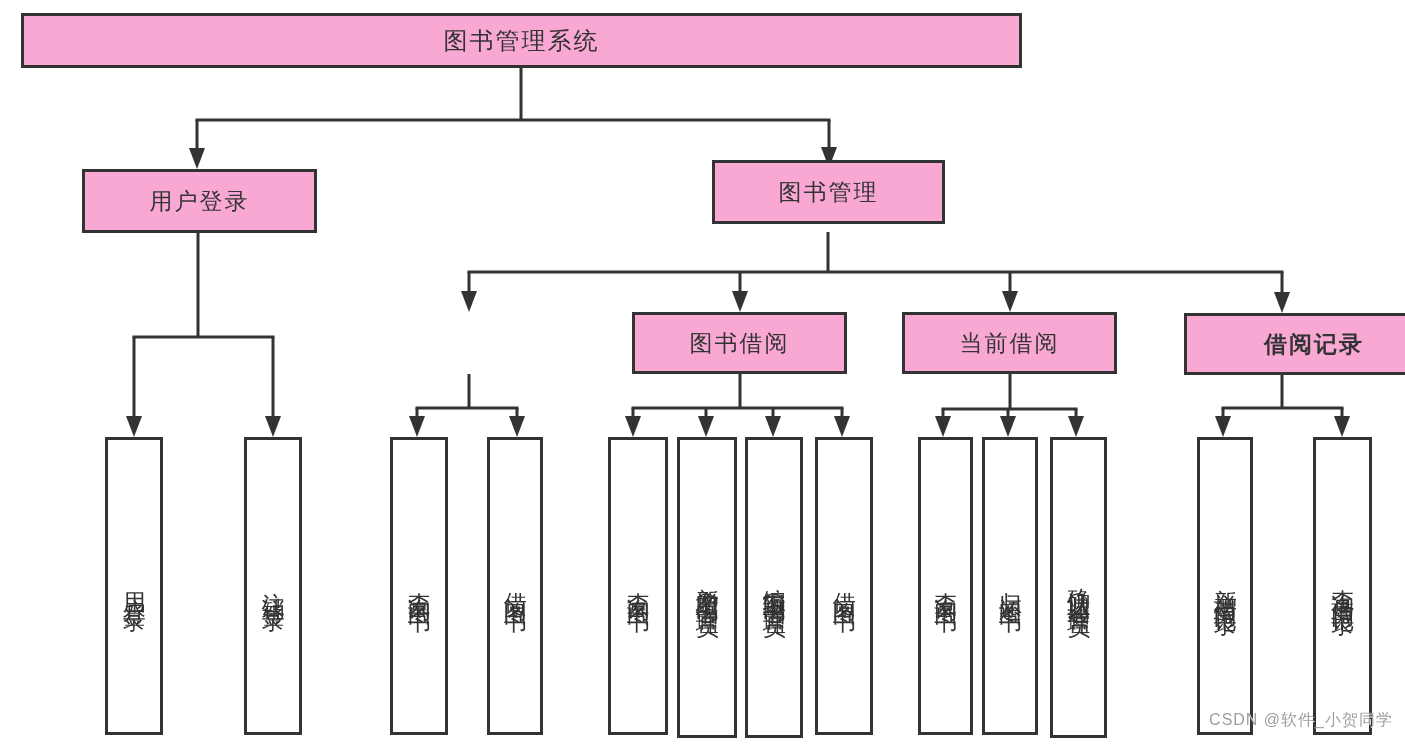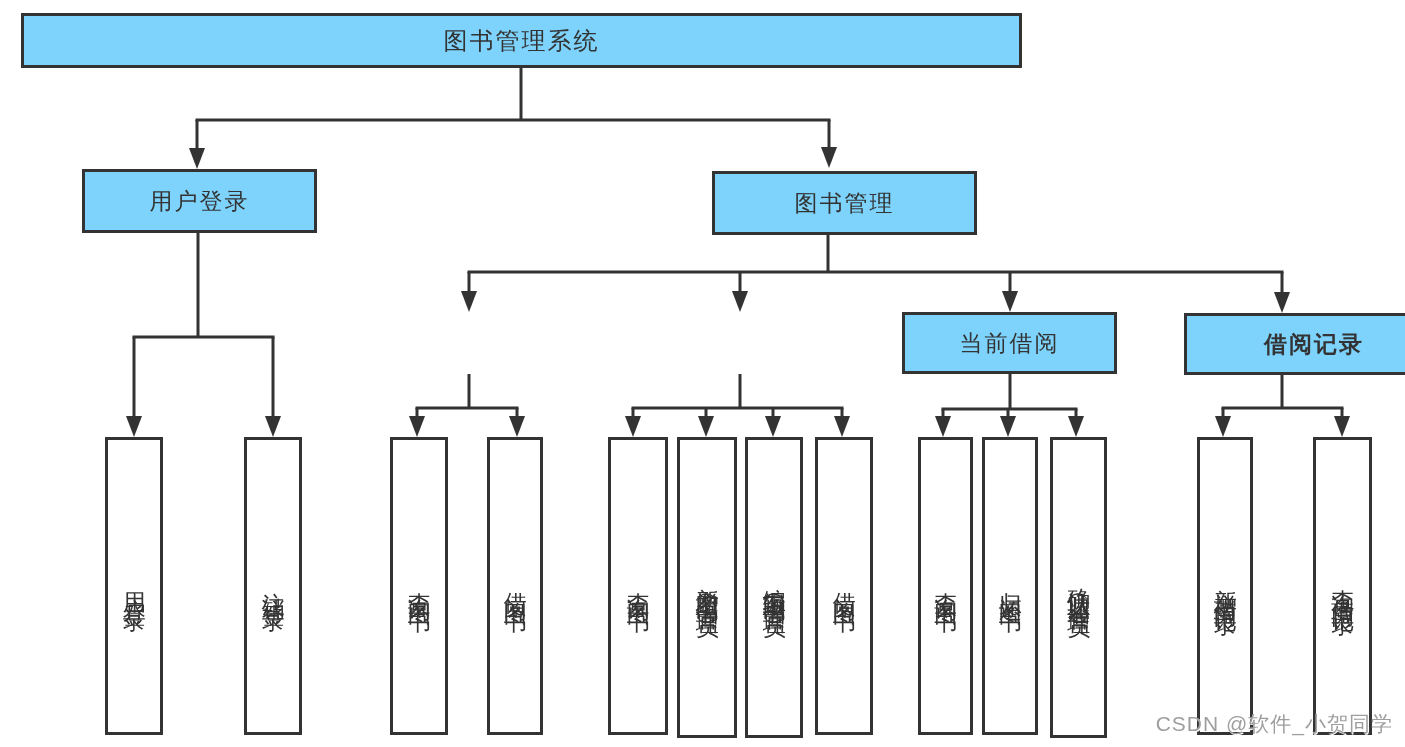--- a/index.html
+++ b/index.html
@@ -8,41 +8,41 @@
     width:1405px;height:747px;
     background:#ffffff;
     overflow:hidden;
     font-family:"Liberation Sans","DejaVu Sans",sans-serif;
   }
   #wires{position:absolute;left:0;top:0;width:1405px;height:747px;}
   .hnode{
     position:absolute;
     box-sizing:border-box;
     border:3px solid #333333;
-    background:#7dd3fc;
+    background:#f9a8d4;
     display:flex;align-items:center;justify-content:center;
     font-size:23px;color:#333333;letter-spacing:2px;
     white-space:nowrap;
   }
   .root{font-size:24px;}
   .vnode{
     position:absolute;
     box-sizing:border-box;
     border:3px solid #333333;
     background:#ffffff;
     display:flex;align-items:center;justify-content:center;
     writing-mode:vertical-rl;
     text-orientation:mixed;
     font-size:23px;color:#333333;
     letter-spacing:6px;line-height:1.1;
   }
   .watermark{
     position:absolute;
     right:12px;top:710px;
-    font-size:21px;
+    font-size:16px;
     color:#9e9e9e;
     letter-spacing:1px;
     white-space:nowrap;
     text-shadow:1px 1px 0 #ffffff;
   }
 </style>
 </head>
 <body>
 
 <div id="canvas">
@@ -99,23 +99,24 @@
       <line x1="1223" y1="408" x2="1223" y2="419" stroke="#333333" stroke-width="3"></line>
       <polygon points="1215,416 1231,416 1223,437" fill="#333333"></polygon>
       <line x1="1342" y1="408" x2="1342" y2="419" stroke="#333333" stroke-width="3"></line>
       <polygon points="1334,416 1350,416 1342,437" fill="#333333"></polygon>
     </svg>
 
   <div class="hnode root" style="left:21px;top:13px;width:1001px;height:55px;">图书管理系统</div>
 
   <div class="hnode" style="left:82px;top:169px;width:235px;height:64px;">用户登录</div>
 
-  <div class="hnode" style="left:712px;top:171px;width:265px;height:64px;">图书管理</div>
+  <div class="hnode" style="left:712px;top:160px;width:233px;height:64px;">图书管理</div>
 
 
+  <div class="hnode" style="left:632px;top:312px;width:215px;height:62px;">图书借阅</div>
 
   <div class="hnode" style="left:902px;top:312px;width:215px;height:62px;text-align:center;">当前借阅</div>
 
   <div class="hnode" style="left:1184px;top:313px;width:260px;height:62px;font-weight:bold;">借阅记录</div>
 
   <div class="vnode" style="left:105px;top:437px;width:58px;height:298px;">用户登录</div>
 
   <div class="vnode" style="left:244px;top:437px;width:58px;height:298px;">注销登录</div>
 
   <div class="vnode" style="left:390px;top:437px;width:58px;height:298px;">查询图书</div>

